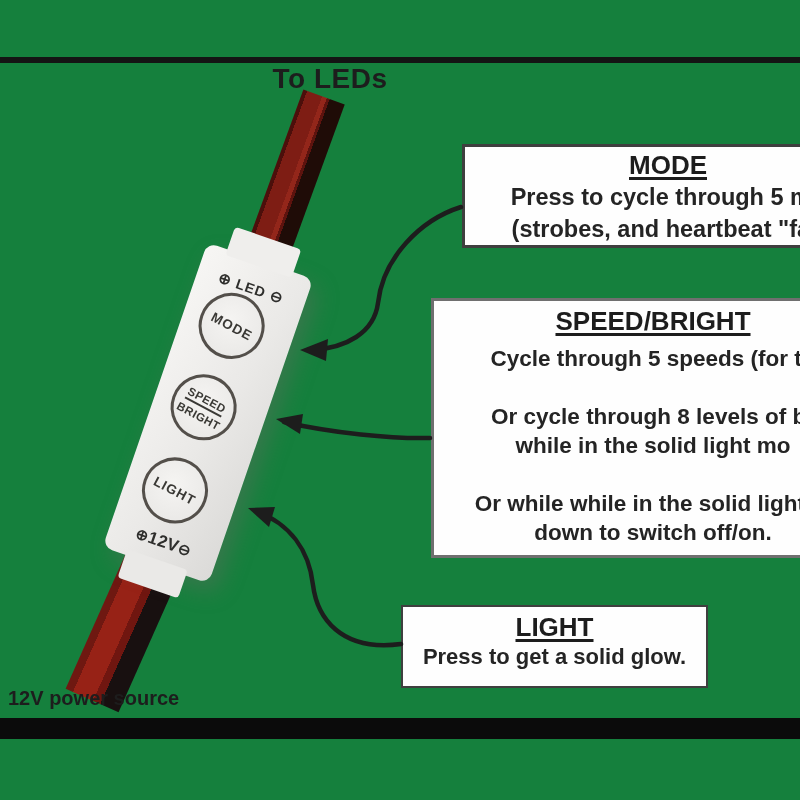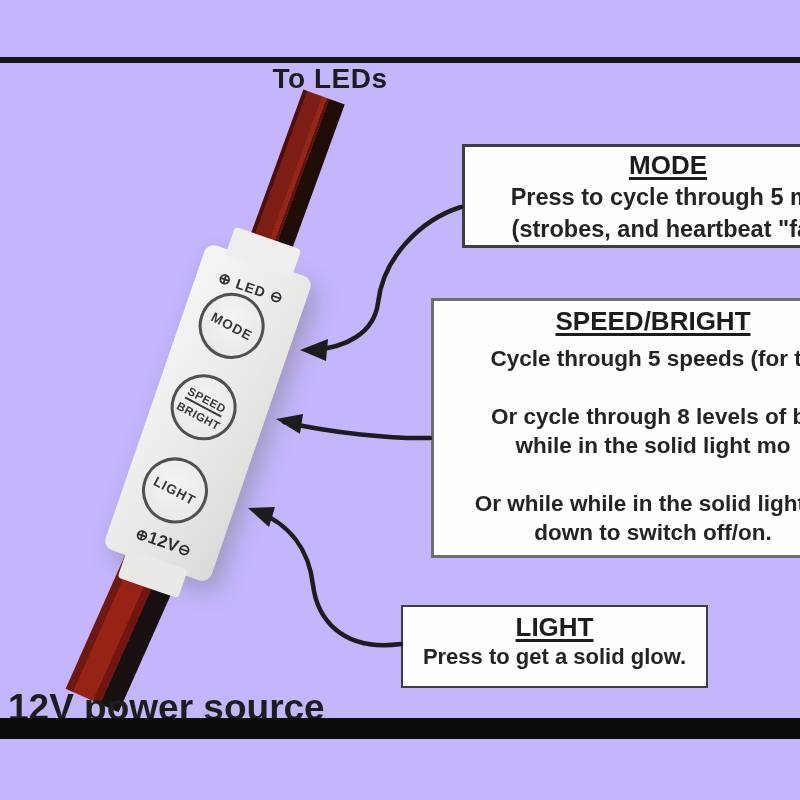--- a/index.html
+++ b/index.html
@@ -1,24 +1,24 @@
 <!DOCTYPE html>
 <html><head>
 <meta charset="utf-8">
 <style>
   html,body{margin:0;padding:0;background:#ffffff;}
-  .stage{position:relative;width:800px;height:800px;background:#c4b5fd;overflow:hidden;
+  .stage{position:relative;width:800px;height:800px;background:#15803d;overflow:hidden;
          font-family:"Liberation Sans",sans-serif;color:#1d1d1d;}
   
   .top-rule{position:absolute;left:0;top:57px;width:800px;height:6px;background:#141414;}
   .bottom-bar{position:absolute;left:0;top:718px;width:800px;height:21px;background:#0b0b0b;}
   
   .to-leds{position:absolute;left:240px;top:63px;width:180px;text-align:center;
            font-size:28px;font-weight:700;letter-spacing:.5px;}
-  .power-label{position:absolute;left:8px;top:687px;font-size:37px;font-weight:700;}
+  .power-label{position:absolute;left:8px;top:687px;font-size:20px;font-weight:700;}
   
   .wire{position:absolute;}
   .wire-top{left:274px;top:92px;width:44px;height:164px;transform:rotate(20deg);
     background:linear-gradient(90deg,#4c0f0b 0 4px,#7e1d14 4px 20px,#93261a 20px 25px,#5d130e 25px 28px,#1f0c07 28px 44px);}
   .wire-bottom{left:94px;top:555px;width:58px;height:152px;transform:rotate(24deg);
     background:linear-gradient(90deg,#6f1811 0 8px,#972216 8px 30px,#701610 30px 38px,#181010 38px 58px);}
   
   .device{position:absolute;left:152px;top:252px;width:112px;height:322px;transform:rotate(19deg);
     background:linear-gradient(105deg,#f7f6f4,#eae9e7 55%,#dbdad8);border-radius:10px;
     box-shadow:10px 8px 22px rgba(110,108,100,.38);}

